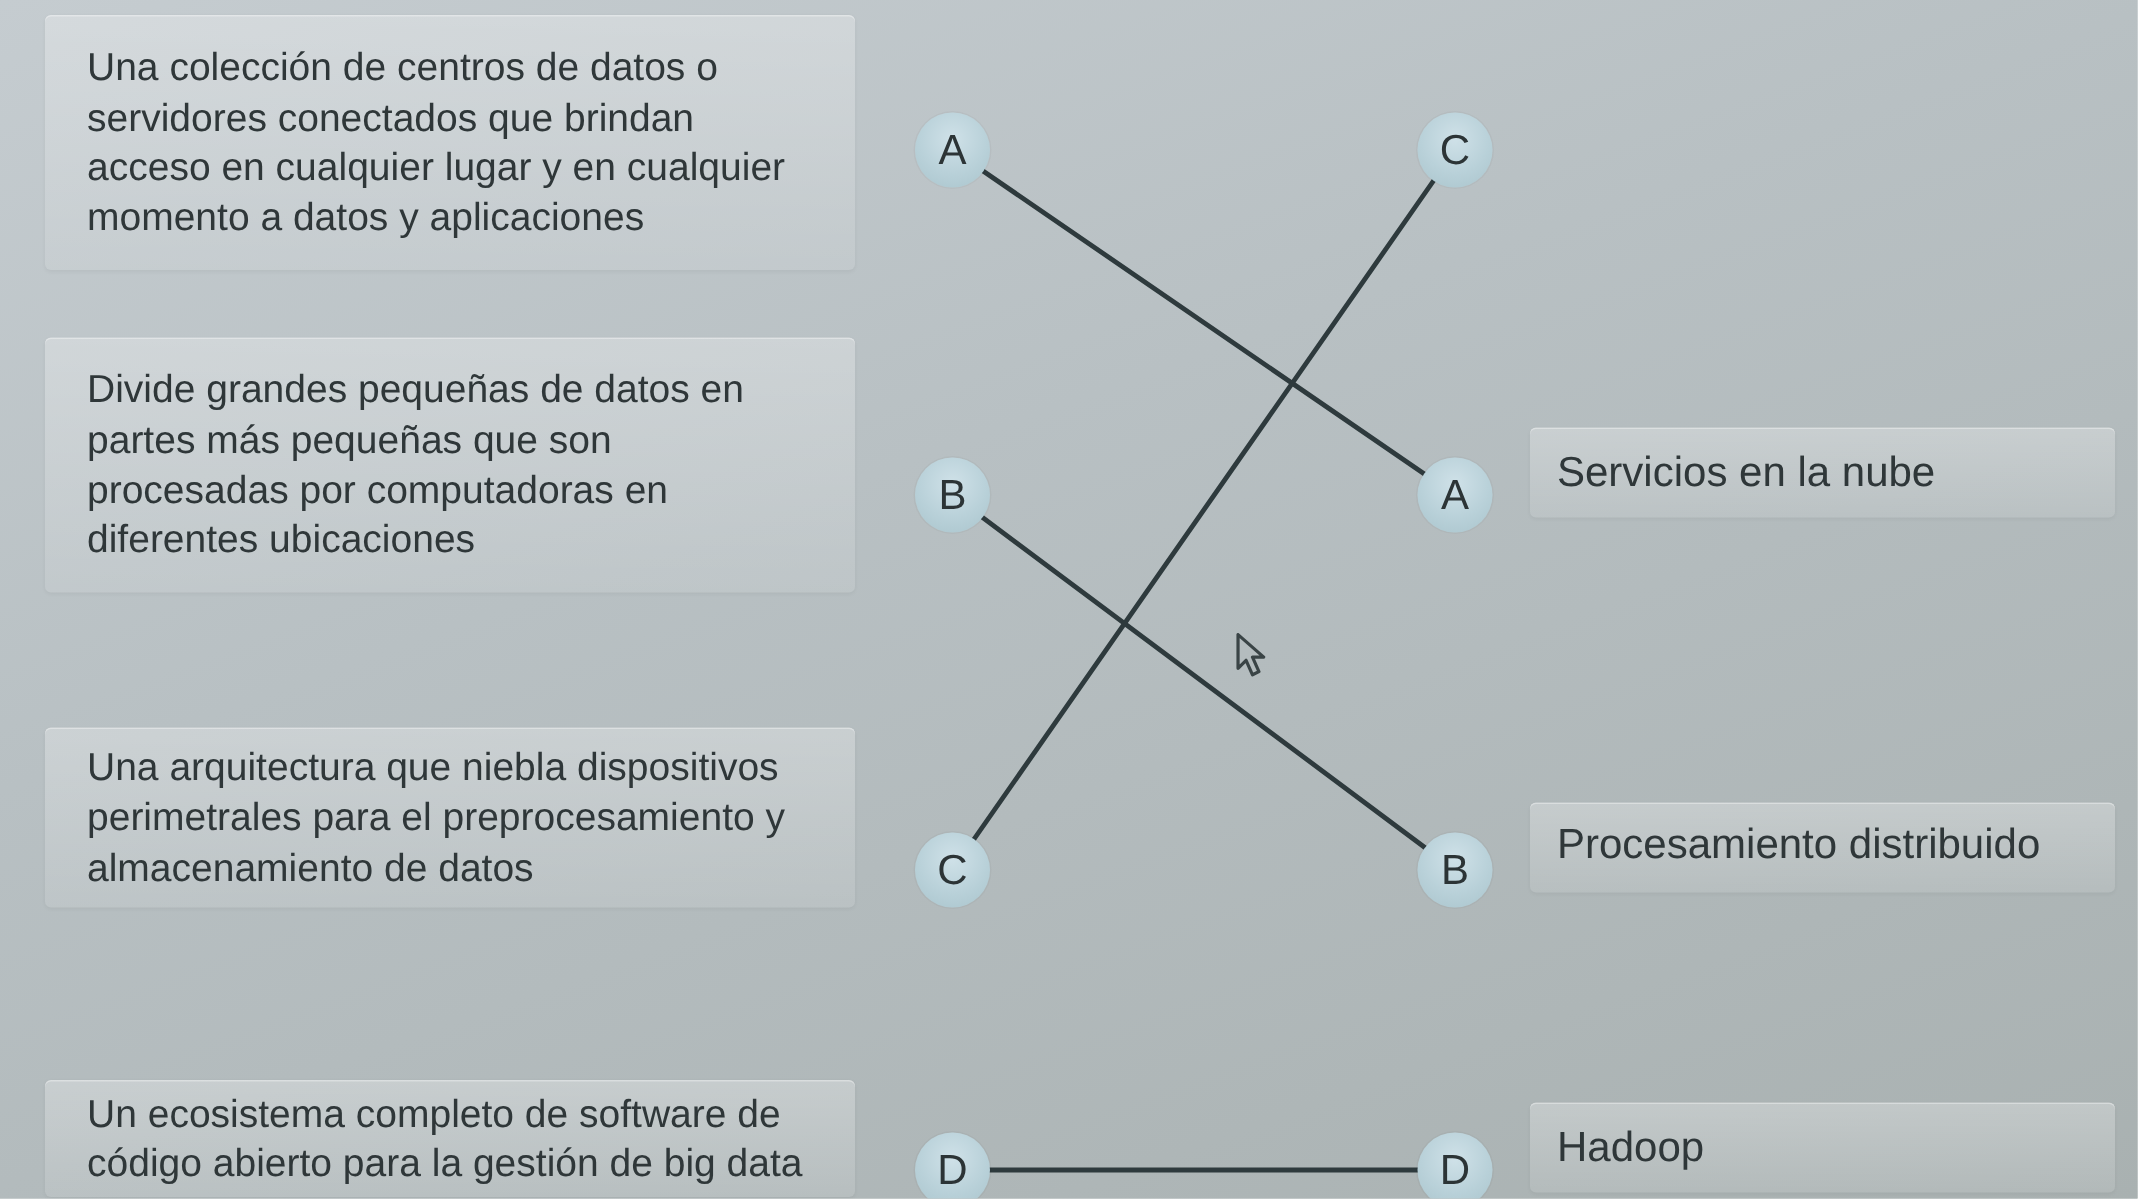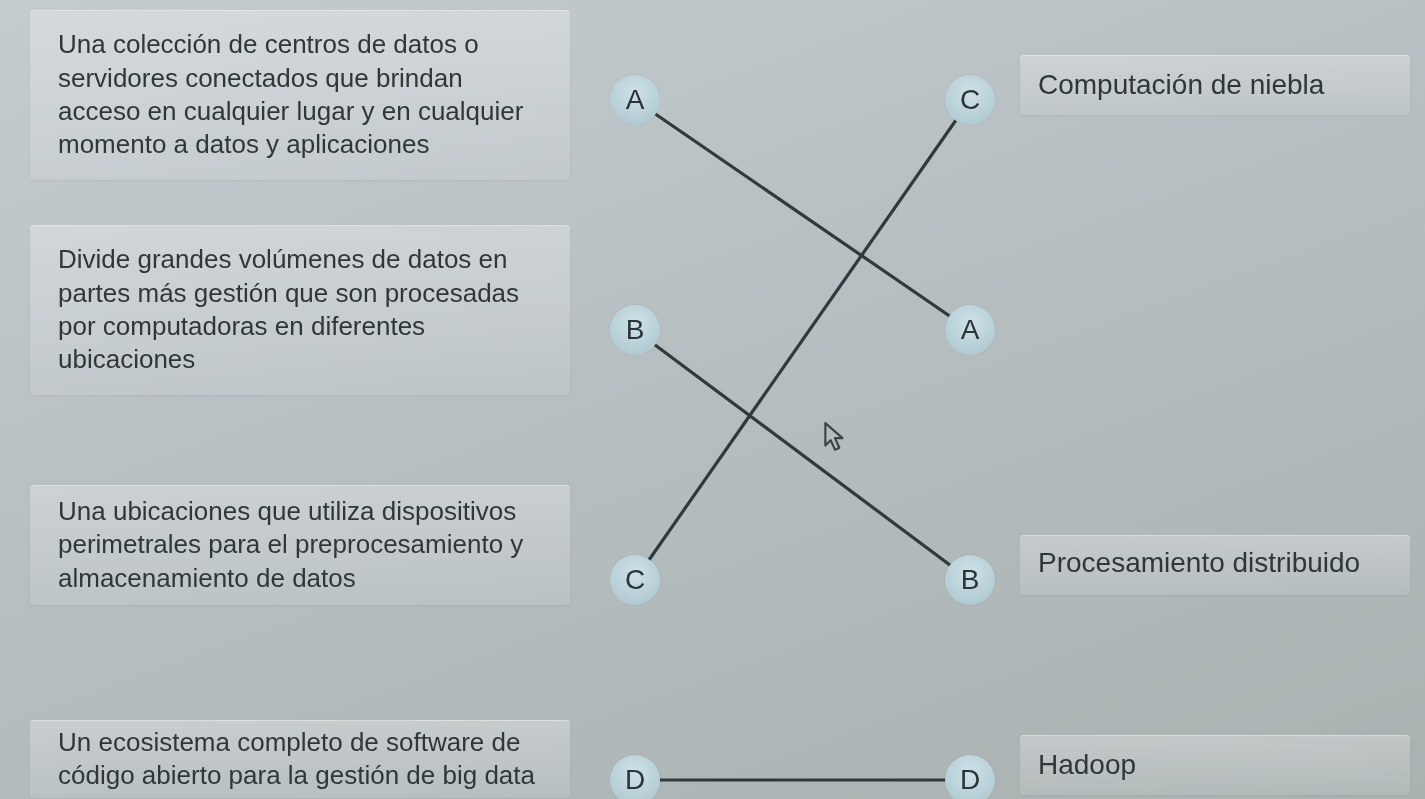--- a/index.html
+++ b/index.html
@@ -66,31 +66,31 @@
 </style>
 </head>
 <body>
 
 <div class="stage">
 
   <div class="card" style="left:30px; top:10px; width:540px; height:170px;">
     <span>Una colección de centros de datos o servidores conectados que brindan acceso en cualquier lugar y en cualquier momento a datos y aplicaciones</span>
   </div>
   <div class="card" style="left:30px; top:225px; width:540px; height:170px;">
-    <span>Divide grandes volúmenes de datos en partes más gestión que son procesadas por computadoras en diferentes ubicaciones</span>
+    <span>Divide grandes pequeñas de datos en partes más pequeñas que son procesadas por computadoras en diferentes ubicaciones</span>
   </div>
   <div class="card" style="left:30px; top:485px; width:540px; height:120px;">
-    <span>Una ubicaciones que utiliza dispositivos perimetrales para el preprocesamiento y almacenamiento de datos</span>
+    <span>Una arquitectura que niebla dispositivos perimetrales para el preprocesamiento y almacenamiento de datos</span>
   </div>
   <div class="card" style="left:30px; top:720px; width:540px; height:78px;">
     <span>Un ecosistema completo de software de código abierto para la gestión de big data</span>
   </div>
 
-  <div class="card right-answer" style="left:1020px; top:55px; width:390px; height:60px;">
-    <span>Computación de niebla</span>
+  <div class="card right-answer" style="left:1020px; top:285px; width:390px; height:60px;">
+    <span>Servicios en la nube</span>
   </div>
   <div class="card right-answer" style="left:1020px; top:535px; width:390px; height:60px;align-items:flex-end;">
     <span>Procesamiento distribuido</span>
   </div>
   <div class="card right-answer" style="left:1020px; top:735px; width:390px; height:60px;text-align:center;">
     <span>Hadoop</span>
   </div>
 
   <svg class="lines" width="1425" height="799">
 

